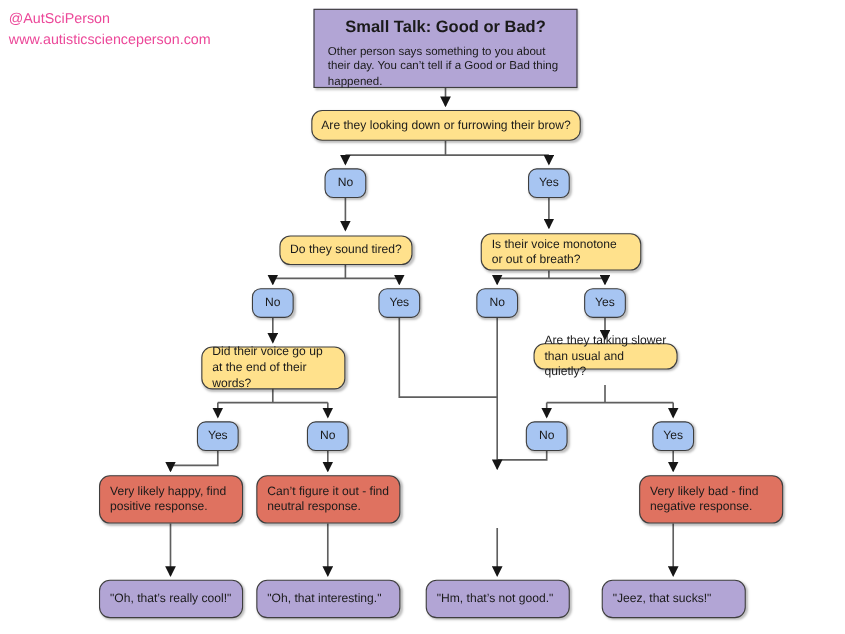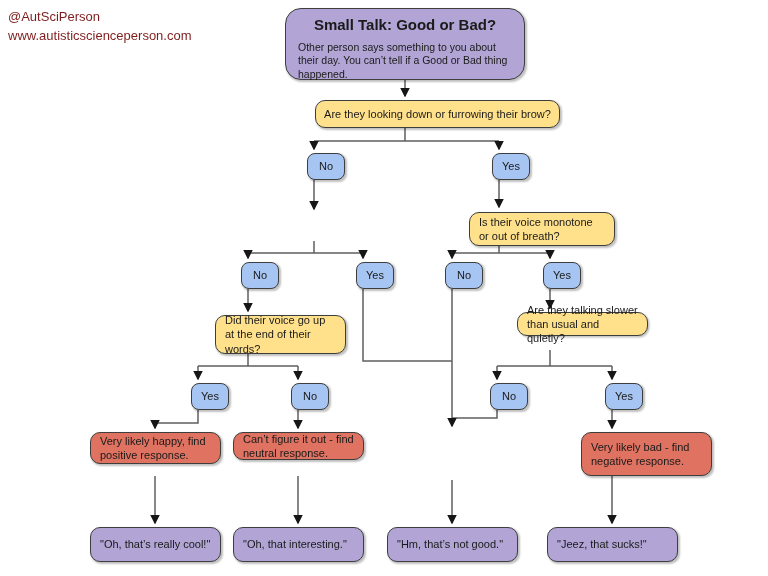--- a/index.html
+++ b/index.html
@@ -3,46 +3,46 @@
 <meta charset="utf-8">
 <style>
   :root{
     --purple:#B2A5D5; --yellow:#FFE18C; --blue:#A7C5F2; --red:#DF7260;
     --line:#5f5f5f; --border:#3e3e3e; --ink:#1a1a1a;
   }
   html,body{margin:0;padding:0;}
   body{font-family:"Liberation Sans","DejaVu Sans",sans-serif;color:var(--ink);background:#ffffff;}
   .canvas{position:relative;width:768px;height:576px;background:#ffffff;overflow:hidden;}
   .connectors{position:absolute;left:0;top:0;width:768px;height:576px;}
-  .credit{position:absolute;left:8px;top:8px;font-size:13px;line-height:1.45;color:#7f1d1d;}
+  .credit{position:absolute;left:8px;top:8px;font-size:13px;line-height:1.45;color:#ec4899;}
   .node{position:absolute;box-sizing:border-box;border:1.6px solid var(--border);
         border-radius:10px;font-size:11px;line-height:1.3;
         box-shadow:1.5px 1.5px 2px rgba(0,0,0,0.25);}
   .purple{background:var(--purple);}
-  .yellow{background:var(--yellow);margin-left:32px;}
-  .blue{background:var(--blue);border-radius:8px;margin-left:12px;}
+  .yellow{background:var(--yellow);}
+  .blue{background:var(--blue);border-radius:8px;}
   .red{background:var(--red);}
   .center{display:flex;align-items:center;justify-content:center;text-align:center;}
   .leftpad{display:flex;align-items:center;padding:4px 9px;text-align:left;}
-  .start{left:285px;top:8px;width:240px;height:72px;border-radius:16px;padding:5px 12px 4px 12px;}
+  .start{left:285px;top:8px;width:240px;height:72px;border-radius:0;padding:5px 12px 4px 12px;}
   .start-title{font-weight:bold;font-size:15px;text-align:center;margin:1px 0 6px 0;}
   .start-body{font-size:10.5px;line-height:1.32;text-align:left;}
   .q1{left:283px;top:100px;width:245px;height:28px;}
   .q2a{left:254px;top:214px;width:121px;height:27px;}
   .q2b{left:437px;top:212px;width:146px;height:34px;}
   .q3a{left:183px;top:315px;width:131px;height:39px;}
   .q3b{left:485px;top:312px;width:131px;height:24px;}
   .ans{width:38px;height:27px;font-size:11px;}
   .q1no{left:295px;top:153px;}  .q1yes{left:480px;top:153px;}
   .q2ano{left:229px;top:262px;} .q2ayes{left:344px;top:262px;}
   .q2bno{left:433px;top:262px;} .q2byes{left:531px;top:262px;}
   .q3ayes{left:179px;top:383px;} .q3ano{left:279px;top:383px;}
   .q3bno{left:478px;top:383px;}  .q3byes{left:593px;top:383px;}
-  .r1{left:90px;top:432px;width:131px;height:32px;}
-  .r2{left:233px;top:432px;width:131px;height:28px;}
+  .r1{left:90px;top:432px;width:131px;height:44px;}
+  .r2{left:233px;top:432px;width:131px;height:44px;}
   .r3{left:387px;top:430px;width:131px;height:50px;}
   .r4{left:547px;top:432px;width:131px;height:44px;margin-left:34px;}
   .s1{left:90px;top:527px;width:131px;height:35px;}
   .s2{left:233px;top:527px;width:131px;height:35px;}
   .s3{left:387px;top:527px;width:131px;height:35px;}
   .s4{left:547px;top:527px;width:131px;height:35px;}
   path.c{stroke:var(--line);stroke-width:1.5;fill:none;}
 </style>
 </head>
 <body>
@@ -95,20 +95,21 @@
   <div class="node purple start">
     <div class="start-title">Small Talk: Good or Bad?</div>
     <div class="start-body">Other person says something to you about their day. You can’t tell if a Good or Bad thing happened.</div>
   </div>
 
   <div class="node yellow q1 center">Are they looking down or furrowing their brow?</div>
 
   <div class="node blue ans q1no center">No</div>
   <div class="node blue ans q1yes center">Yes</div>
 
+  <div class="node yellow q2a center">Do they sound tired?</div>
   <div class="node yellow q2b leftpad">Is their voice monotone or out of breath?</div>
 
   <div class="node blue ans q2ano center">No</div>
   <div class="node blue ans q2ayes center">Yes</div>
   <div class="node blue ans q2bno center">No</div>
   <div class="node blue ans q2byes center">Yes</div>
 
   <div class="node yellow q3a leftpad">Did their voice go up at the end of their words?</div>
   <div class="node yellow q3b leftpad">Are they talking slower than usual and quietly?</div>
 

